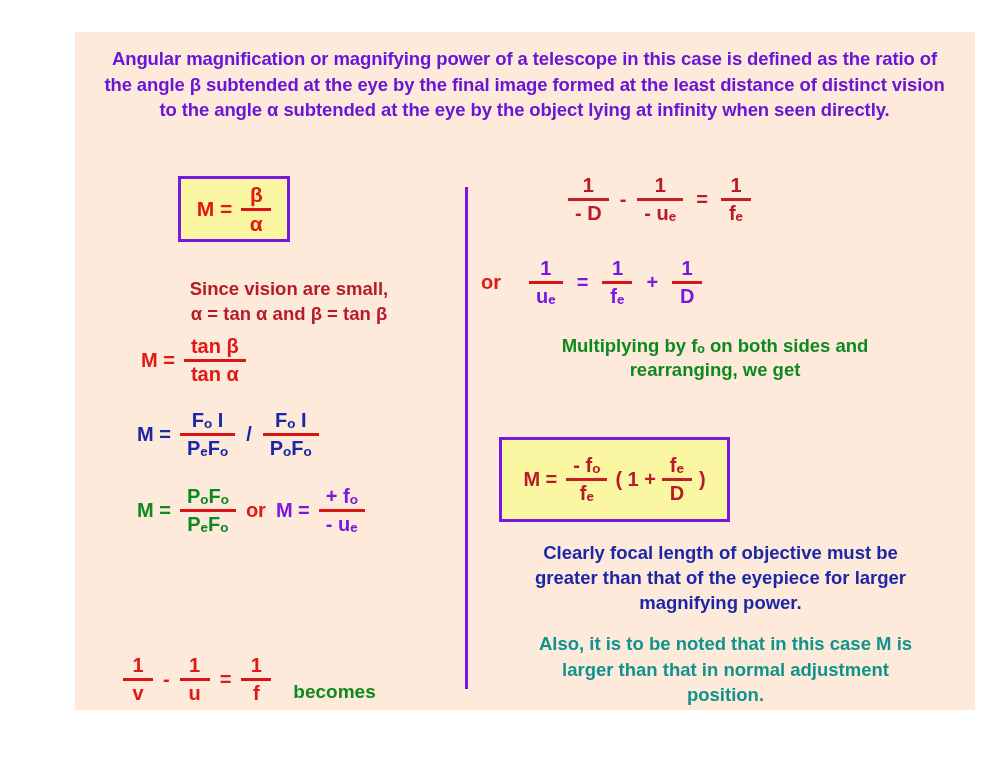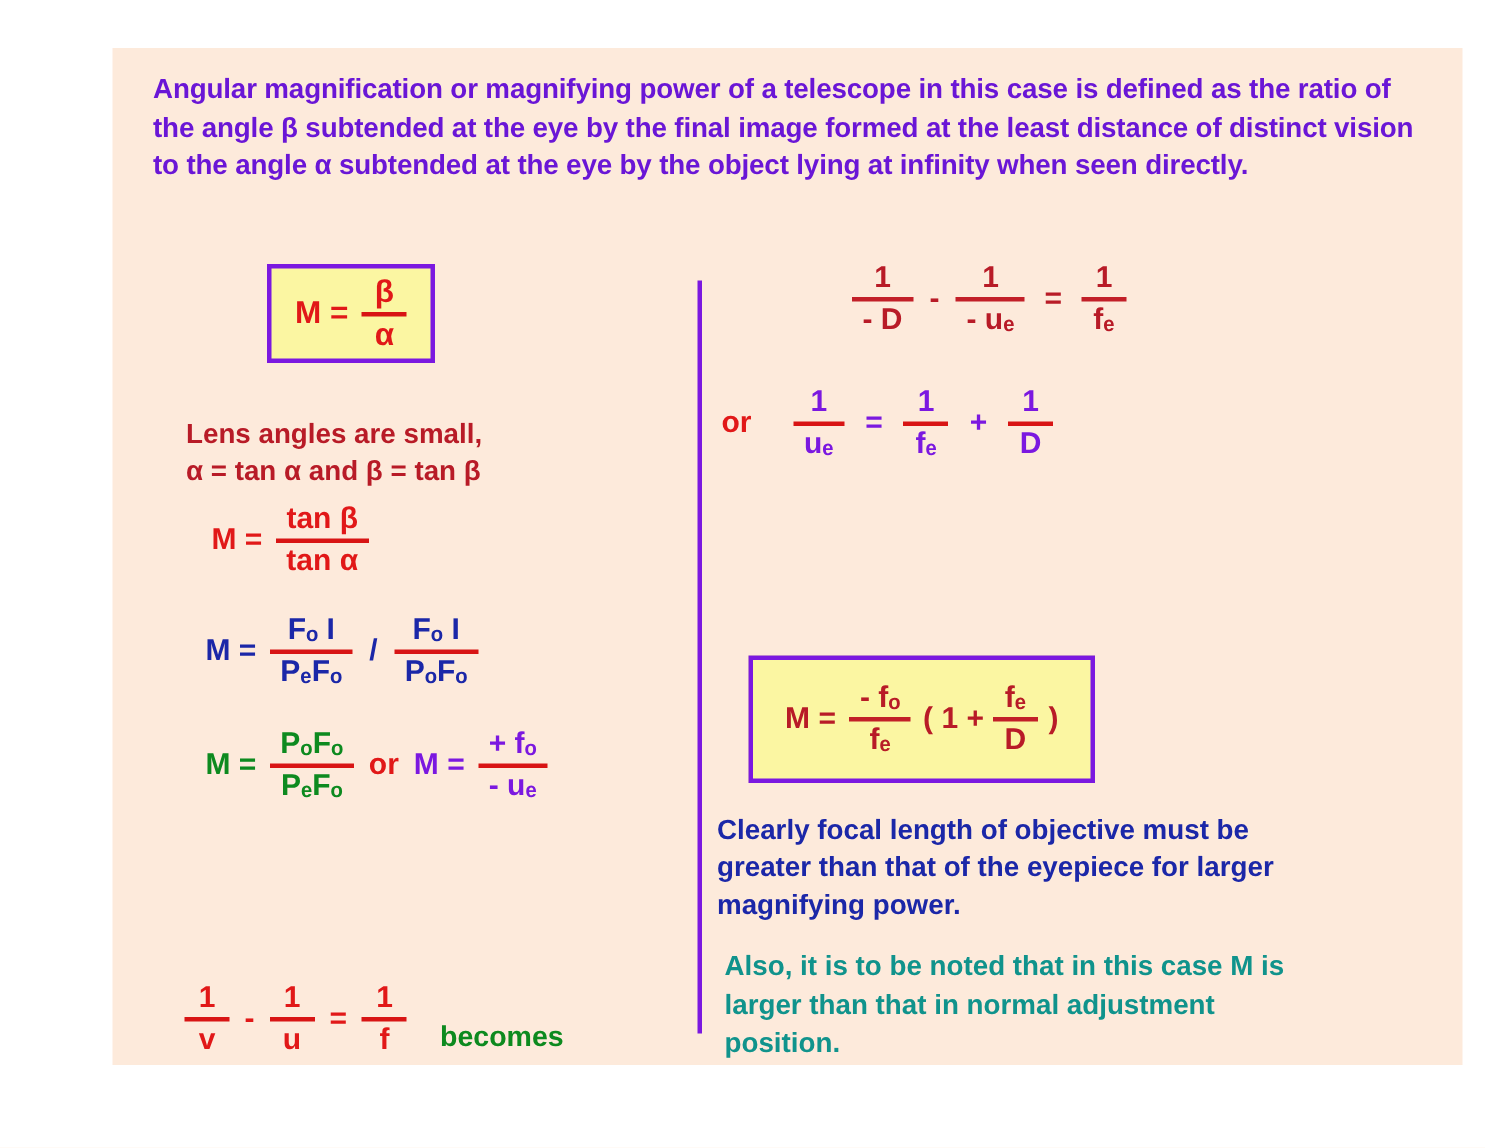--- a/index.html
+++ b/index.html
@@ -14,20 +14,21 @@
     font-family: "Liberation Sans", sans-serif;
     overflow: hidden;
   }
   #slide {
     position: absolute;
     left: 75px;
     top: 32px;
     width: 900px;
     height: 678px;
     background: #fdeadb;
+    text-align: center;
   }
   
   #header-text {
     position: absolute;
     left: 27px;
     top: 14px;
     width: 845px;
     color: #6a16d6;
     font-size: 18.5px;
     font-weight: bold;
@@ -129,21 +130,21 @@
       <div class="row c-red" style="position:relative; font-size:21px; font-weight:bold;">
         <span class="lead">M =</span>
         <span class="frac">
           <span class="num">β</span>
           <span class="bar bar-red"></span>
           <span class="den">α</span>
         </span>
       </div>
     </div>
 
-    <div class="tblock c-darkred" style="left:49px; top:104px; width:330px; font-size:18.5px; line-height:25px;">Lens angles are small,
+    <div class="tblock c-darkred" style="left:49px; top:104px; width:330px; font-size:18.5px; line-height:25px;">Since vision are small,
 α = tan α  and β = tan β</div>
 
     <div class="row c-red" style="left:66px; top:164px; font-size:20px; font-weight:bold;">
       <span class="lead">M =</span>
       <span class="frac">
         <span class="num">tan β</span>
         <span class="bar bar-red"></span>
         <span class="den">tan α</span>
       </span>
     </div>
@@ -239,20 +240,22 @@
         <span class="den">fₑ</span>
       </span>
       <span class="c-purple" style="padding:0 14px;">+</span>
       <span class="frac c-purple">
         <span class="num">1</span>
         <span class="bar bar-red"></span>
         <span class="den">D</span>
       </span>
     </div>
 
+    <div class="tblock c-green" style="left:7px; top:162px; width:470px; font-size:18.5px; line-height:24px;">Multiplying by fₒ on both sides and
+rearranging, we get</div>
 
     <div class="ybox" style="left:26px; top:265px; width:231px; height:85px;">
       <div class="row c-darkred" style="position:relative; font-size:20px; font-weight:bold;">
         <span class="lead">M =</span>
         <span class="frac">
           <span class="num">- fₒ</span>
           <span class="bar bar-darkred"></span>
           <span class="den">fₑ</span>
         </span>
         <span style="padding:0 6px 0 8px;">( 1 +</span>

